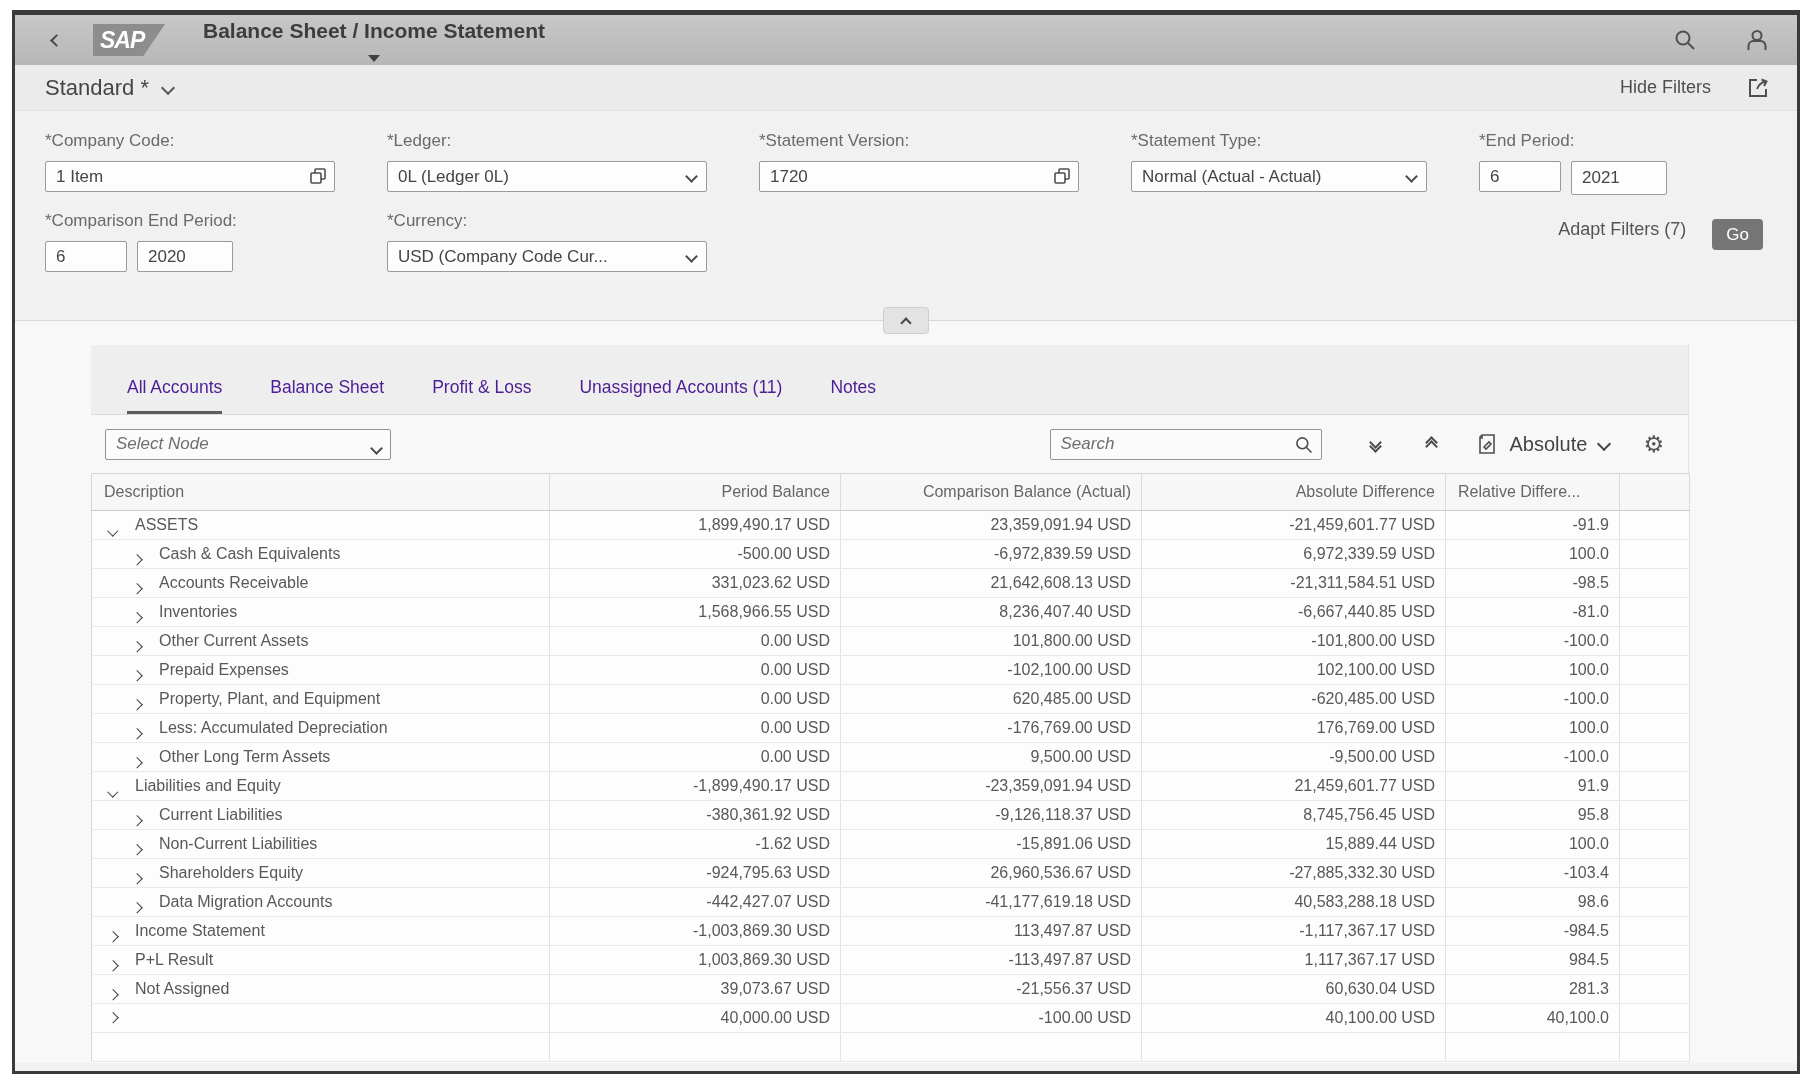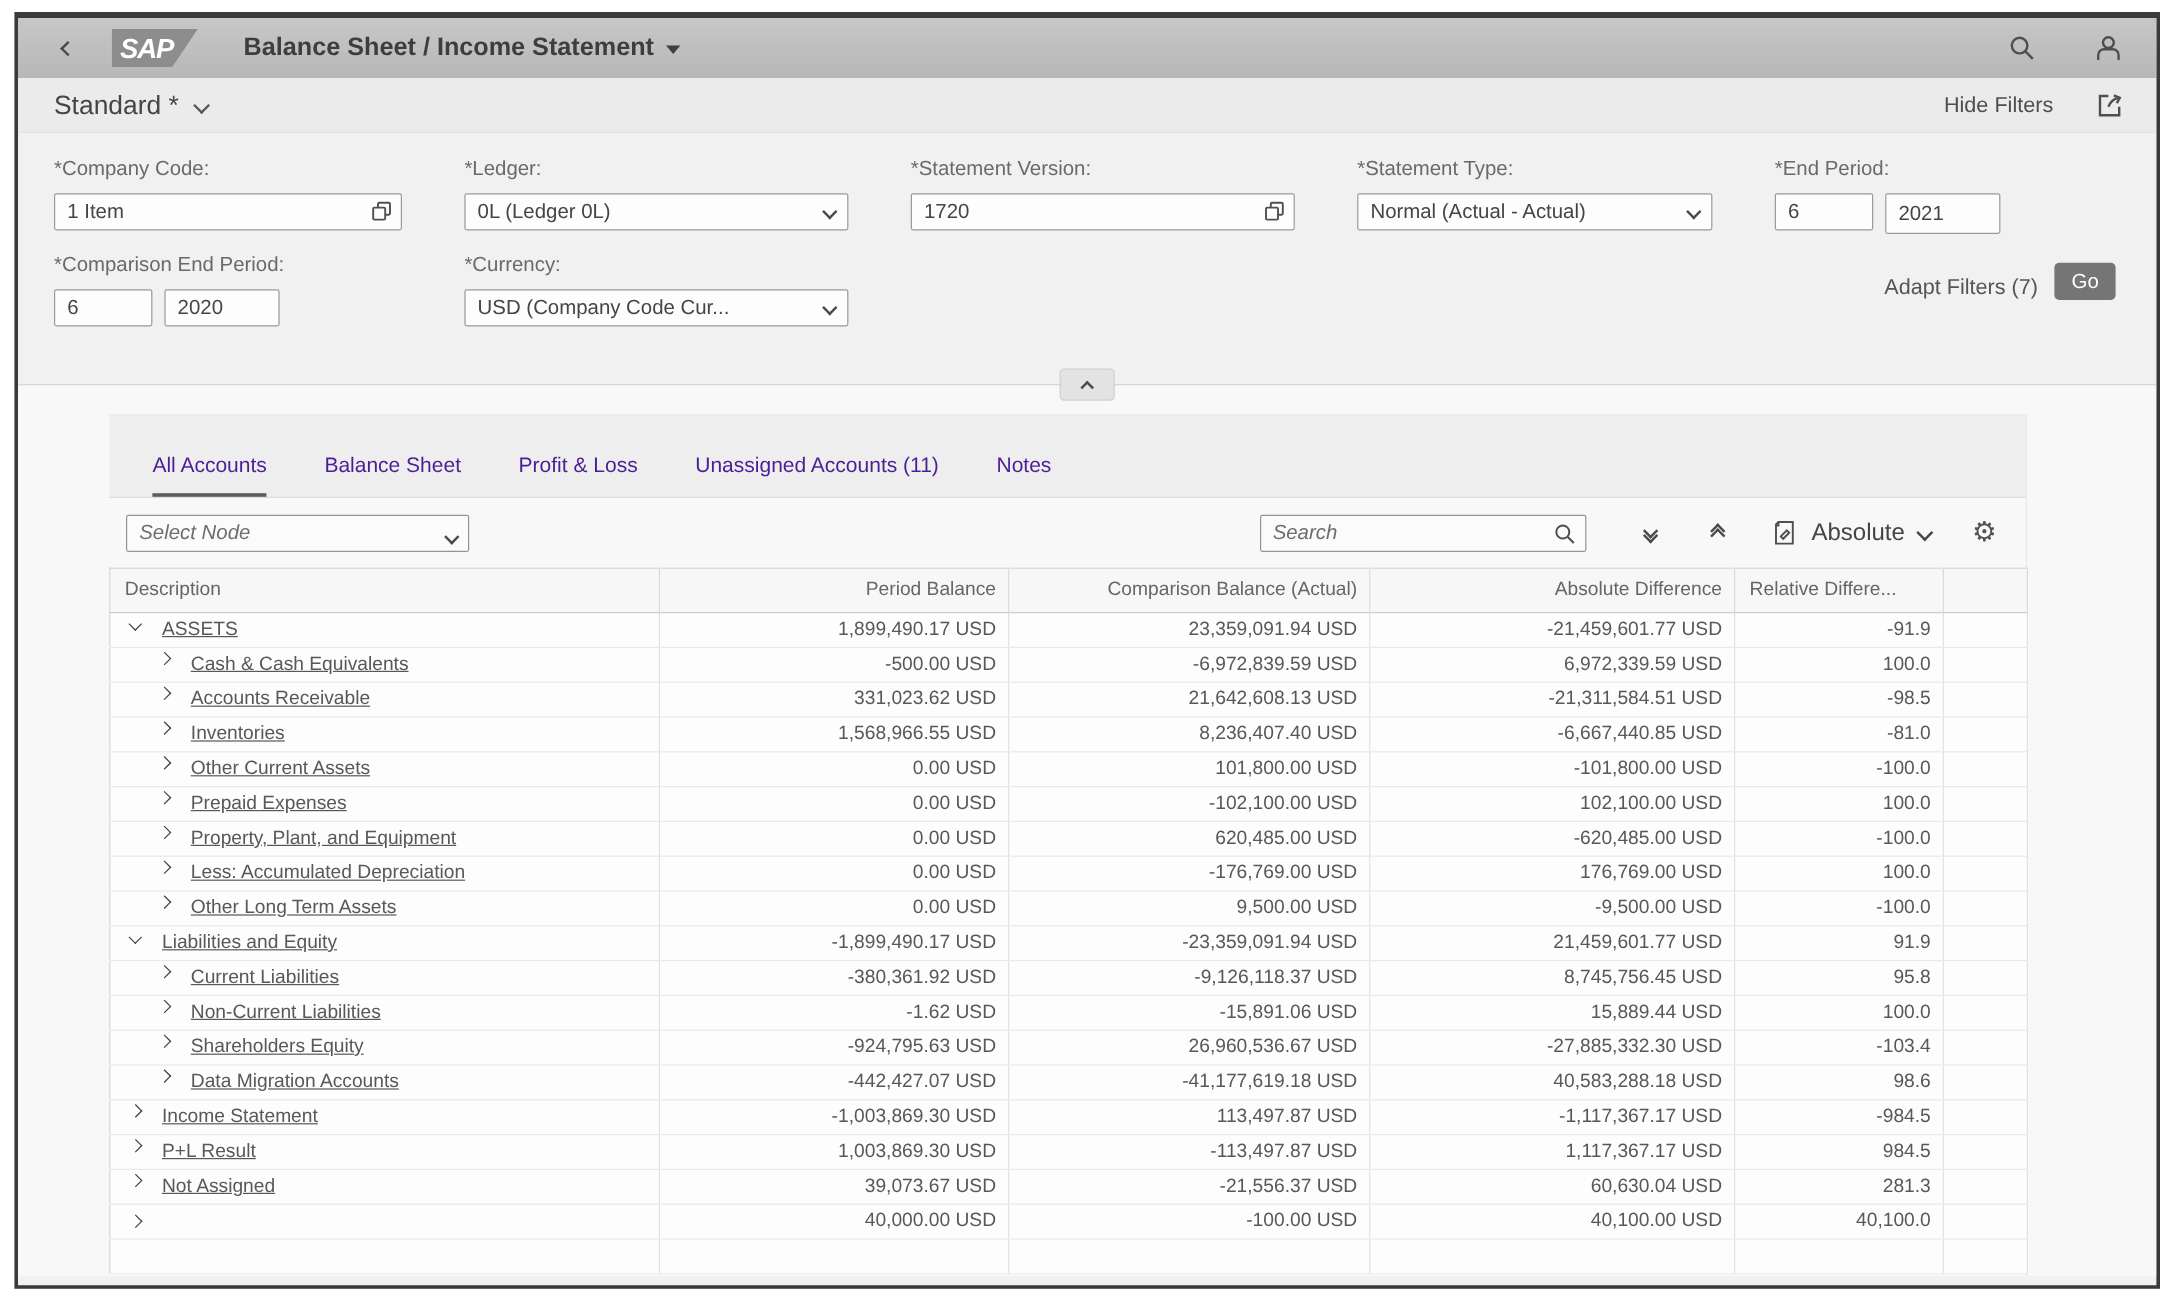--- a/index.html
+++ b/index.html
@@ -16,21 +16,21 @@
   .chev { display:inline-block; width:9px; height:9px; border-right:2px solid #4a4a4a; border-bottom:2px solid #4a4a4a; }
   .chev.left  { transform:rotate(135deg); }
   .chev.down  { transform:rotate(45deg); }
   .chev.right { transform:rotate(-45deg); }
   .chev.up    { transform:rotate(-135deg); }
   .sap-logo { margin-left:26px; width:72px; height:32px; background:#8d8d8d;
               clip-path:polygon(0 0,100% 0,70% 100%,0 100%);
               color:#fff; font-weight:bold; font-style:italic; font-size:23px;
               display:flex; align-items:center; padding-left:7px; letter-spacing:-1px; }
   .shell-title { margin-left:38px; font-size:21px; font-weight:bold; color:#3d3d3d;
-                 display:flex; align-items:center; gap:10px; cursor:pointer; }
+                 display:flex; align-items:center; gap:10px; cursor:pointer;flex-direction:column; }
   .caret-solid { width:0; height:0; border-left:6px solid transparent; border-right:6px solid transparent;
                  border-top:7px solid #3f3f3f; margin-top:2px; }
   .shell-spacer { flex:1; }
   .shell-icon { width:28px; height:28px; margin-left:44px; cursor:pointer;
                 display:flex; align-items:center; justify-content:center; }
   svg.lineicon { stroke:#4f4f4f; fill:none; stroke-width:2; }
 
   
   .variant-bar { height:46px; background:#ebebeb; display:flex; align-items:center;
                  padding:0 26px 0 30px; border-bottom:1px solid #e2e2e2; }
@@ -48,21 +48,21 @@
   .flabel { font-size:17px; color:#6a6a6a; margin-bottom:10px; }
   .fcontrol { position:relative; height:31px; }
   .fcontrol input, .fbox { height:31px; border:1px solid #9a9a9a; border-radius:2px; background:#fdfdfd;
                font-size:17px; color:#454545; padding:0 10px; width:100%;
                font-family:"Liberation Sans", sans-serif; }
   .fcontrol .icon-right { position:absolute; right:8px; top:6px; }
   .fbox { display:flex; align-items:center; justify-content:space-between; cursor:pointer; }
   .w290 { width:290px; } .w320 { width:320px; } .w296 { width:296px; }
   .period-pair { display:flex; gap:10px; }
   .period-pair input { width:82px; } .period-pair input.year { width:96px; }
-  .filter-actions { position:absolute; right:34px; top:108px; display:flex; align-items:flex-end; gap:14px; }
+  .filter-actions { position:absolute; right:34px; top:108px; display:flex; align-items:flex-start; gap:26px; }
   .adapt-link { font-size:18px; color:#555; cursor:pointer; }
   .go-btn { background:#757575; color:#fff; font-size:17px; border:none; border-radius:4px;
             height:31px; padding:0 14px; cursor:pointer; font-family:"Liberation Sans", sans-serif; }
   .collapse-chip { position:absolute; left:50%; transform:translateX(-50%); bottom:-14px;
                    width:46px; height:27px; background:#e3e3e3; border:1px solid #cfcfcf; border-radius:4px;
                    display:flex; align-items:center; justify-content:center; cursor:pointer; z-index:5; }
   .collapse-chip .chev { width:8px; height:8px; margin-top:4px; }
 
   
   .content { background:#f8f8f8; height:742px; padding-top:24px; }
@@ -97,21 +97,21 @@
                border:1px solid #d5d5d5; }
   table.grid th { height:37px; background:#f7f7f7; font-weight:normal; font-size:16px; color:#666;
                   border-right:1px solid #dadada; border-bottom:1px solid #cccccc;
                   white-space:nowrap; overflow:hidden; }
   table.grid th.num { text-align:right; padding-right:10px; }
   table.grid th.txt { text-align:left; padding-left:12px; }
   table.grid td { height:29px; font-size:16px; color:#585858; border-right:1px solid #e2e2e2;
                   border-bottom:1px solid #e9e9e9; white-space:nowrap; overflow:hidden; }
   table.grid td.num { text-align:right; padding-right:10px; }
   td.desc-cell { padding-left:14px; }
-  .desc-inner { display:flex; align-items:flex-start; gap:15px;text-decoration:underline; }
+  .desc-inner { display:flex; align-items:flex-end; gap:15px; }
   .tree-toggle { width:14px; display:flex; justify-content:center; cursor:pointer; flex:none; }
   .tree-toggle .chev { width:7.5px; height:7.5px; border-width:1.8px; border-color:#3f3f3f; }
   .indent-2 { padding-left:38px !important; }
 </style>
 </head>
 <body>
 
 <div class="window">
 
   <div class="shell">

